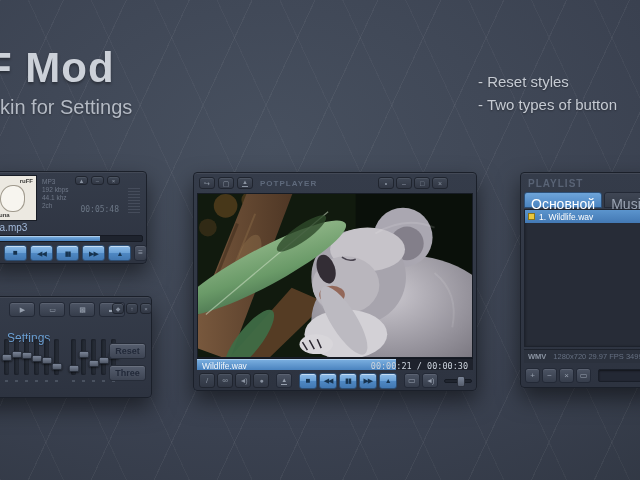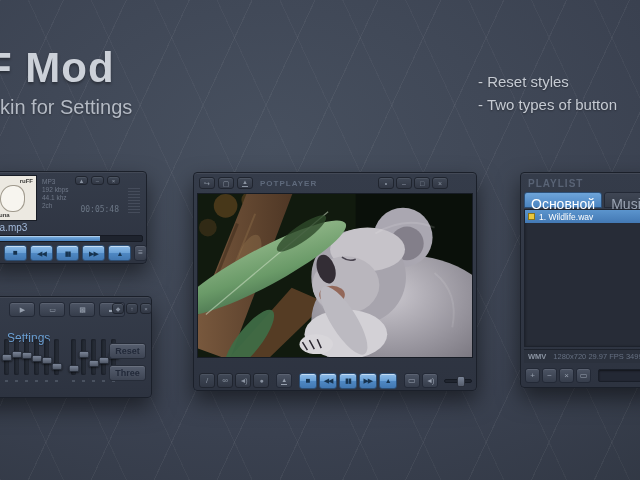--- a/index.html
+++ b/index.html
@@ -248,20 +248,26 @@
         <path d="M 106 150 l 5 8 M 113 148 l 5 9 M 121 147 l 4 9" stroke="#2a2630" stroke-width="1.5" fill="none"></path>
         <path d="M 180 40 q 30 -18 60 -6" stroke="#ffffff" stroke-width="2" opacity="0.12" fill="none"></path>
         <path d="M 240 80 q 25 20 18 55" stroke="#ffffff" stroke-width="2" opacity="0.10" fill="none"></path>
         <ellipse cx="65" cy="75" rx="19" ry="96" fill="url(#leaf)" transform="rotate(62 65 75)"></ellipse>
         <path d="M 132 18 L 8 122" stroke="#cfe0c6" stroke-width="1.2" opacity="0.55" fill="none"></path>
         <ellipse cx="52" cy="148" rx="12" ry="38" fill="#3f6b46" transform="rotate(38 52 148)" opacity="0.95"></ellipse>
         <ellipse cx="105" cy="40" rx="8" ry="30" fill="#2e4a2a" transform="rotate(55 105 40)" opacity="0.8"></ellipse>
       </svg>
     </div>
 
+    <div class="seek">
+      <div class="seek-fill" style="width: 72%;">
+        <div class="seek-name">Wildlife.wav</div>
+      </div>
+      <div class="seek-time">00:00:21 / 00:00:30</div>
+    </div>
 
     <div class="controls">
       <div class="btn btn-dark c-sm g8">/</div>
       <div class="btn btn-dark c-sm g8">∞</div>
       <div class="btn btn-dark c-sm g7">◄)</div>
       <div class="btn btn-dark c-sm g7">●</div>
       <div class="btn btn-gray c-sm c-gap">
           <span class="eject-glyph">▲</span>
         </div>
       <div class="btn btn-blue c-blue c-gap g8">■</div>

